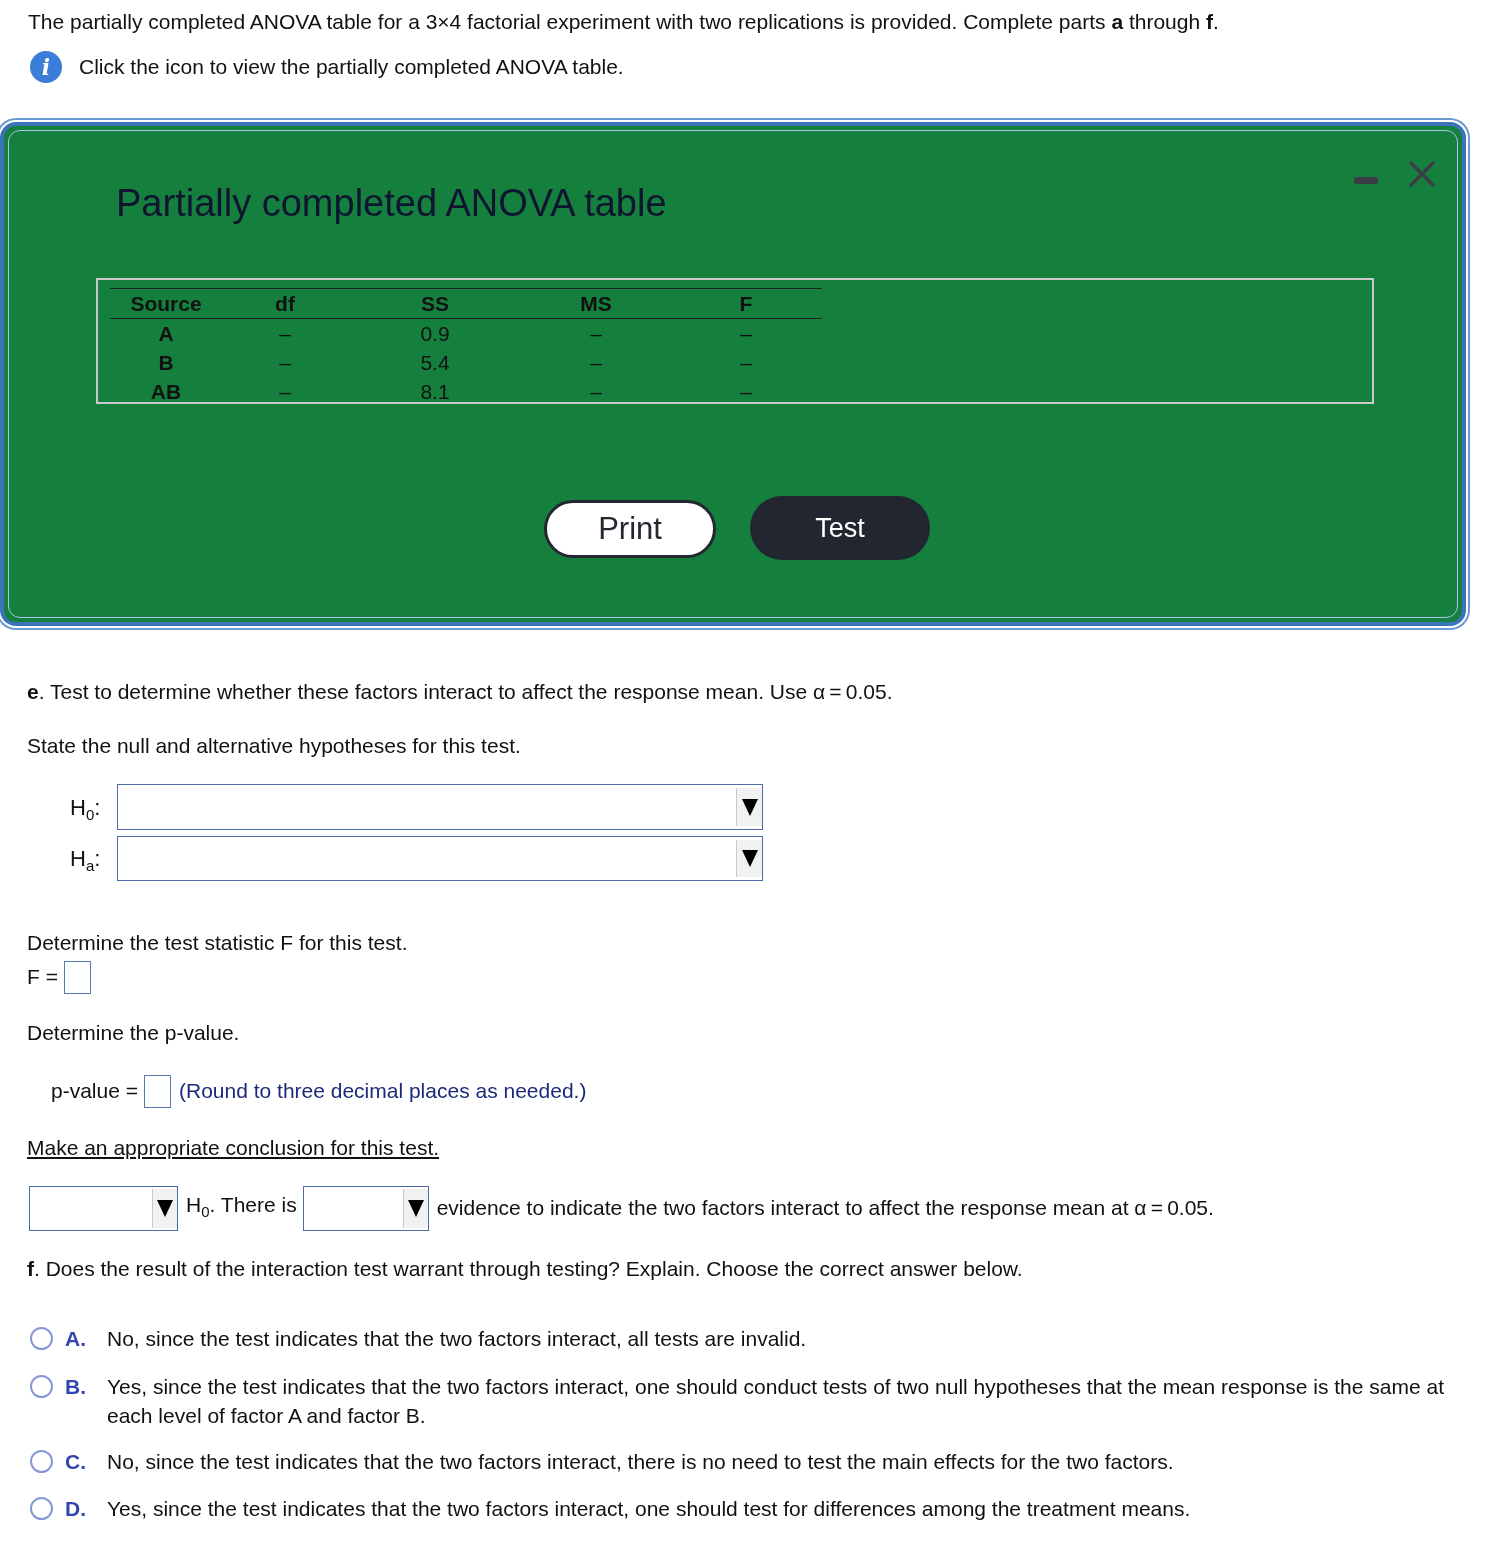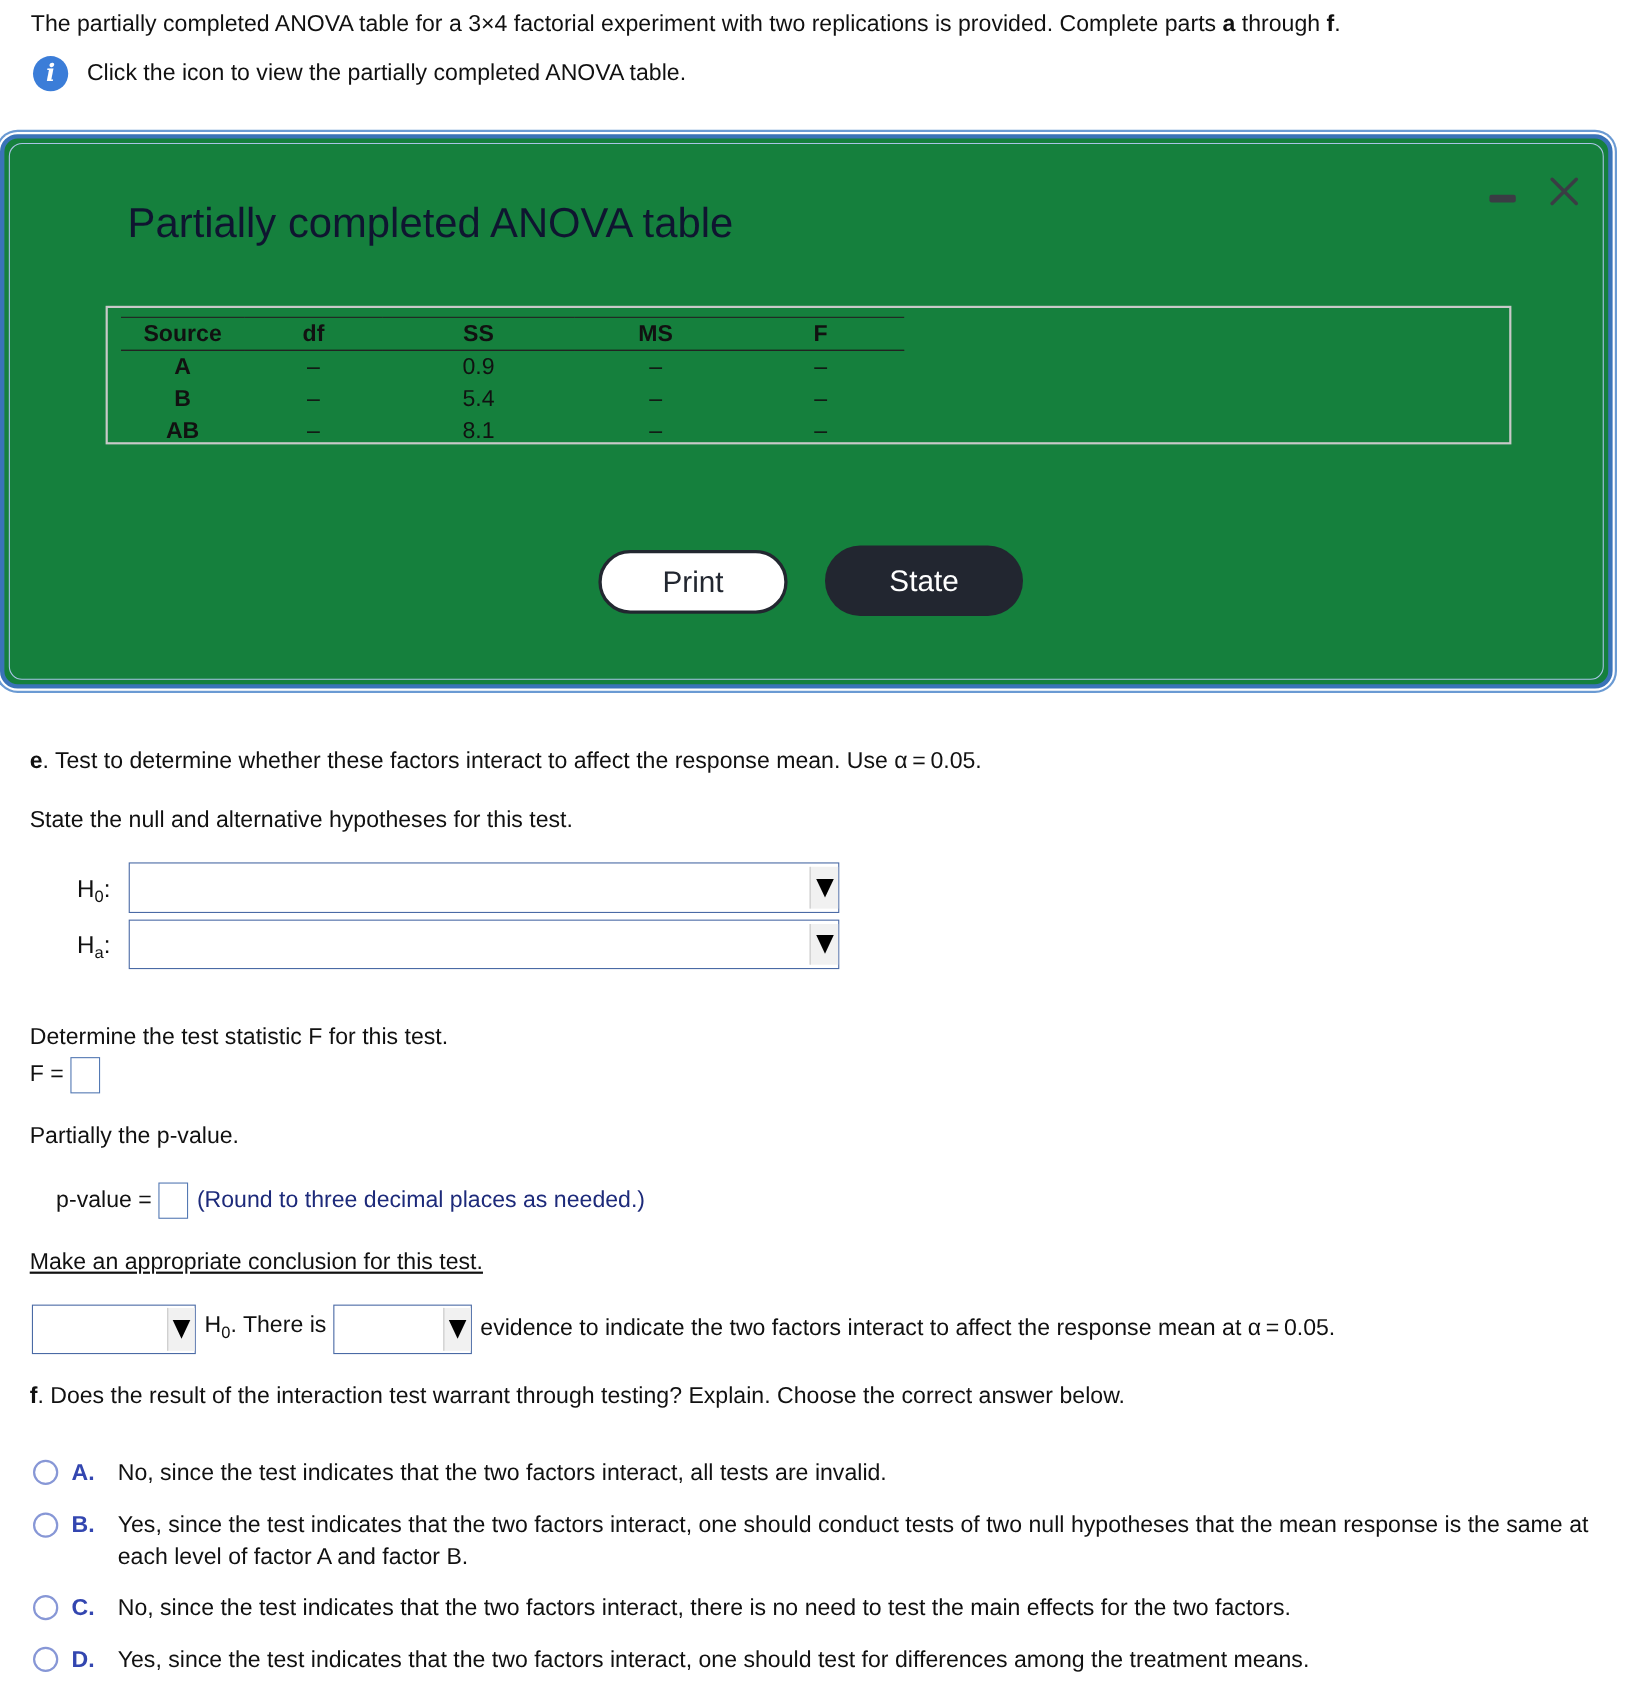--- a/index.html
+++ b/index.html
@@ -63,21 +63,21 @@
     }
     #anova thead tr { border-top: 1.5px solid #222; border-bottom: 1.5px solid #222; }
     #anova th { font-weight: bold; height: 29px; }
     #anova td.src { font-weight: bold; }
     .c-src { width: 112px; } .c-df { width: 126px; } .c-ss { width: 174px; }
     .c-ms { width: 148px; } .c-f { width: 152px; }
 
     #print-btn {
       left: 540px; top: 374px; width: 172px; height: 58px;
       border: 3px solid #222730; border-radius: 30px; background: #fff;
-      box-sizing: border-box; font-size: 27px; color: #222730;
+      box-sizing: border-box; font-size: 31px; color: #222730;
       display: flex; align-items: center; justify-content: center; cursor: pointer;
     }
     #done-btn {
       left: 746px; top: 370px; width: 180px; height: 64px;
       border-radius: 32px; background: #222630; color: #ffffff;
       font-size: 27px; display: flex; align-items: center; justify-content: center; cursor: pointer;
     }
 
     
     #part-e { left: 27px; top: 679px; }
@@ -197,21 +197,21 @@
           <td>–</td>
           <td>8.1</td>
           <td>–</td>
           <td>–</td>
         </tr>
       </tbody>
     </table>
   </div>
 
   <div id="print-btn" class="abs">Print</div>
-  <div id="done-btn" class="abs">State</div>
+  <div id="done-btn" class="abs">Test</div>
 </div>
 
 <div id="part-e" class="abs txt"><b>e</b><span>. Test to determine whether these factors interact to affect the response mean. Use α = 0.05.</span></div>
 <div id="state-hyp" class="abs txt">State the null and alternative hypotheses for this test.</div>
 
 <div id="h0-label" class="abs hyp-label"><span>H</span><sub>0</sub><span>:</span></div>
 <div id="h0-dropdown" class="abs dropdown">
   <span></span>
   <div class="dd-arrow">
       <div class="tri"></div>
@@ -225,21 +225,21 @@
       <div class="tri"></div>
     </div>
 </div>
 
 <div id="det-f" class="abs txt">Determine the test statistic F for this test.</div>
 <div id="f-row" class="abs txt">
   <span>F =</span>
   <div class="ans-box"></div>
 </div>
 
-<div id="det-p" class="abs txt">Partially the p-value.</div>
+<div id="det-p" class="abs txt">Determine the p-value.</div>
 <div id="p-row" class="abs txt">
   <span>p-value =</span>
   <div class="ans-box"></div>
   <span class="hint">(Round to three decimal places as needed.)</span>
 </div>
 
 <div id="make-concl" class="abs txt">Make an appropriate conclusion for this test.</div>
 <div id="concl-row" class="abs txt">
   <div id="concl-dd1" class="dropdown concl-dd">
     <span></span>

